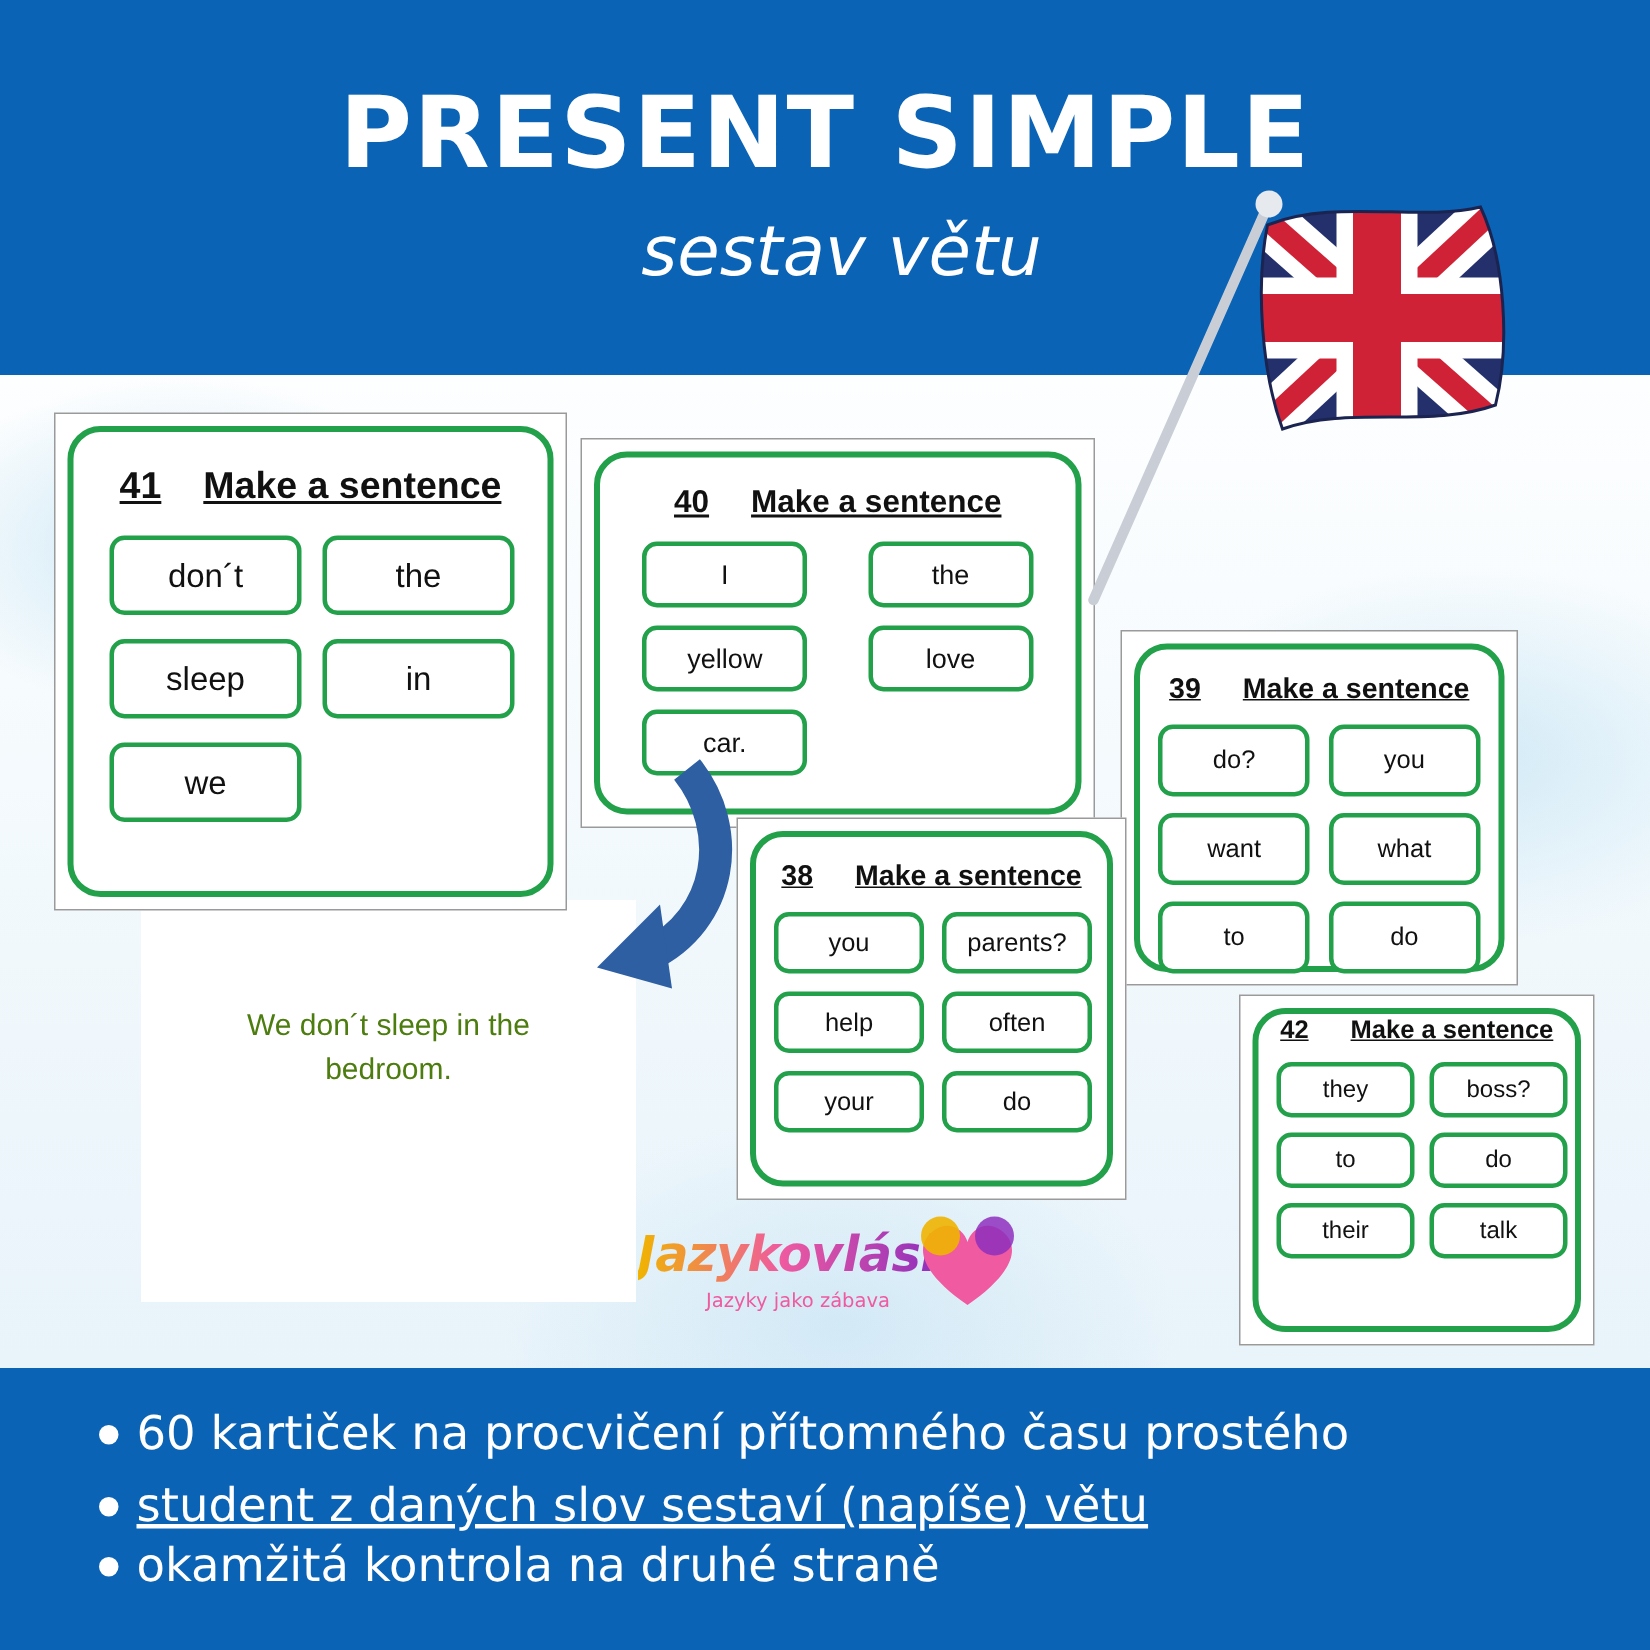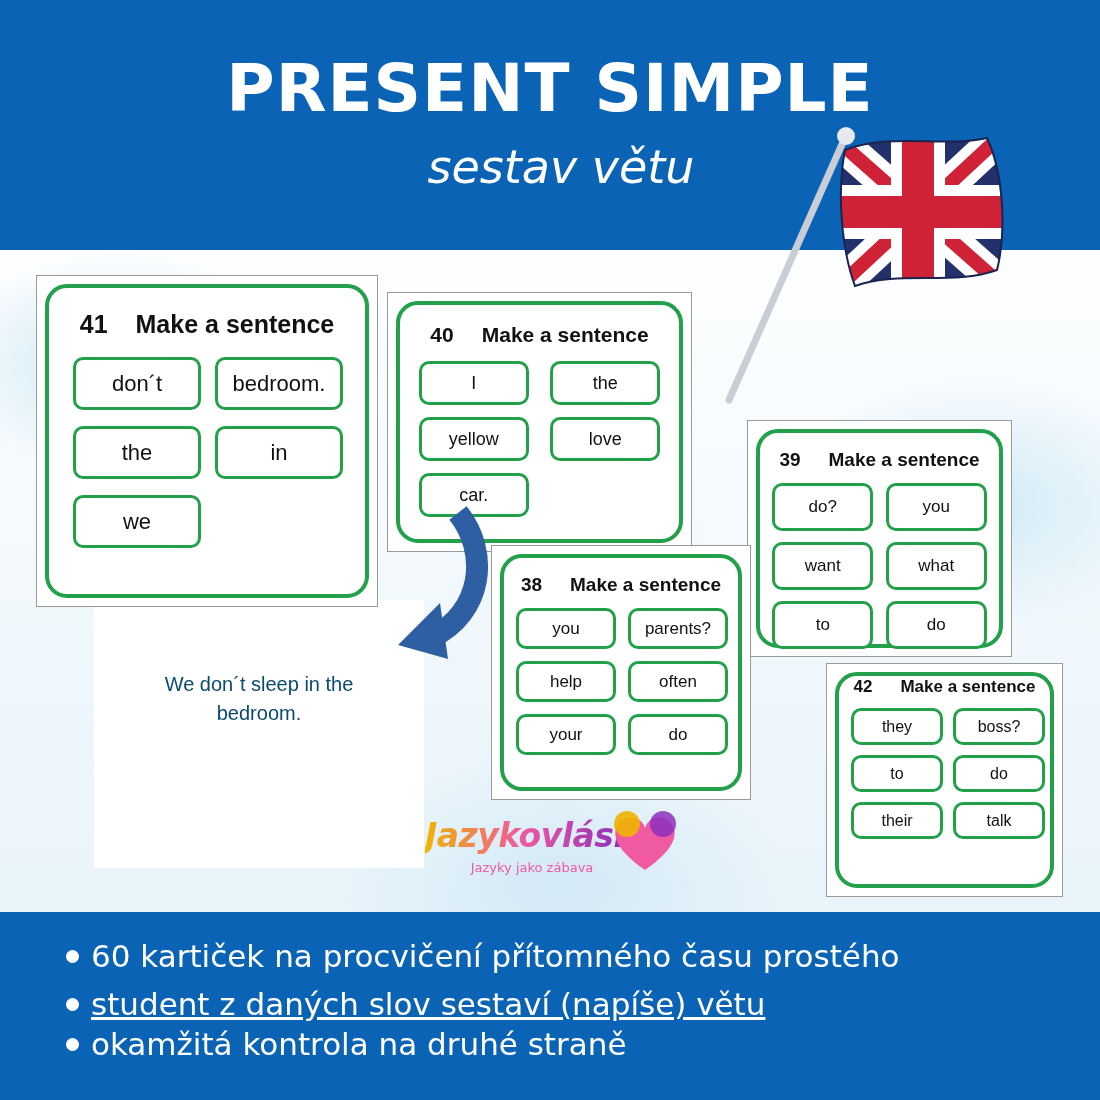--- a/index.html
+++ b/index.html
@@ -104,20 +104,21 @@
     box-sizing: border-box;
     background: #ffffff;
   }
   .card-head {
     display: flex;
     align-items: baseline;
     justify-content: center;
     gap: 28px;
     font-weight: bold;
     color: #111111;
+    text-decoration: underline;
   }
   .card-head .num { font-weight: bold; }
   .grid {
     display: grid;
     grid-template-columns: 1fr 1fr;
     justify-items: center;
   }
   .word {
     border: 3px solid #22a04a;
     border-radius: 10px;
@@ -142,35 +143,35 @@
     left: 94px; top: 600px;
     width: 330px; height: 268px;
     background: #ffffff;
     z-index: 2;
   }
   #answer-sheet .answer-text {
     position: absolute;
     left: 30px; top: 70px;
     width: 270px;
     text-align: center;
-    color: #0c4a6e;
+    color: #4d7c0f;
     font-size: 20px;
     line-height: 29px;
   }
 
   
   .arrow-wrap {
     position: absolute;
     left: 340px; top: 505px;
     width: 160px; height: 170px;
     z-index: 5;
   }
 
   
-  #card40 { left: 387px; top: 292px; width: 303px; height: 258px; }
+  #card40 { left: 387px; top: 292px; width: 303px; height: 258px; padding-left: 38px; }
   #card40 .card-head { font-size: 21px; margin-top: 18px; }
   #card40 .grid { margin-top: 14px; gap: 12px 12px; padding: 0 14px; }
   #card40 .word { width: 110px; height: 44px; font-size: 18px; }
 
   
   #card39 { left: 747px; top: 420px; width: 263px; height: 235px; }
   #card39 .card-head { font-size: 19px; margin-top: 16px; align-items: center; }
   #card39 .grid { margin-top: 12px; gap: 11px 12px; padding: 0 12px; }
   #card39 .word { width: 101px; height: 48px; font-size: 17px; }
 
@@ -302,22 +303,22 @@
   </div>
 
   <div class="card" id="card41">
     <div class="card-inner">
       <div class="card-head">
         <span class="num">41</span>
         <span>Make a sentence</span>
       </div>
       <div class="grid">
         <div class="word">don´t</div>
-        <div class="word">bedroom.</div>
         <div class="word">the</div>
+        <div class="word">sleep</div>
         <div class="word">in</div>
         <div class="word">we</div>
       </div>
     </div>
   </div>
 
   <div class="card" id="card40">
     <div class="card-inner">
       <div class="card-head">
         <span class="num">40</span>

